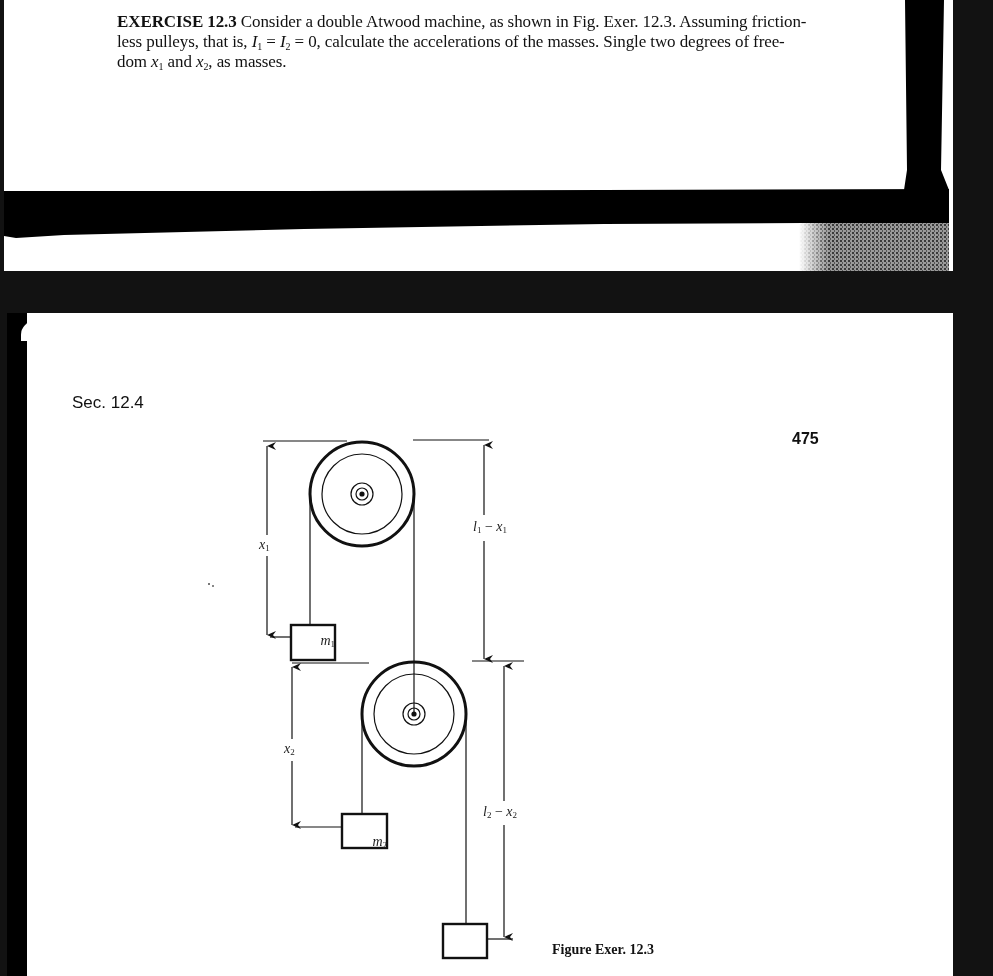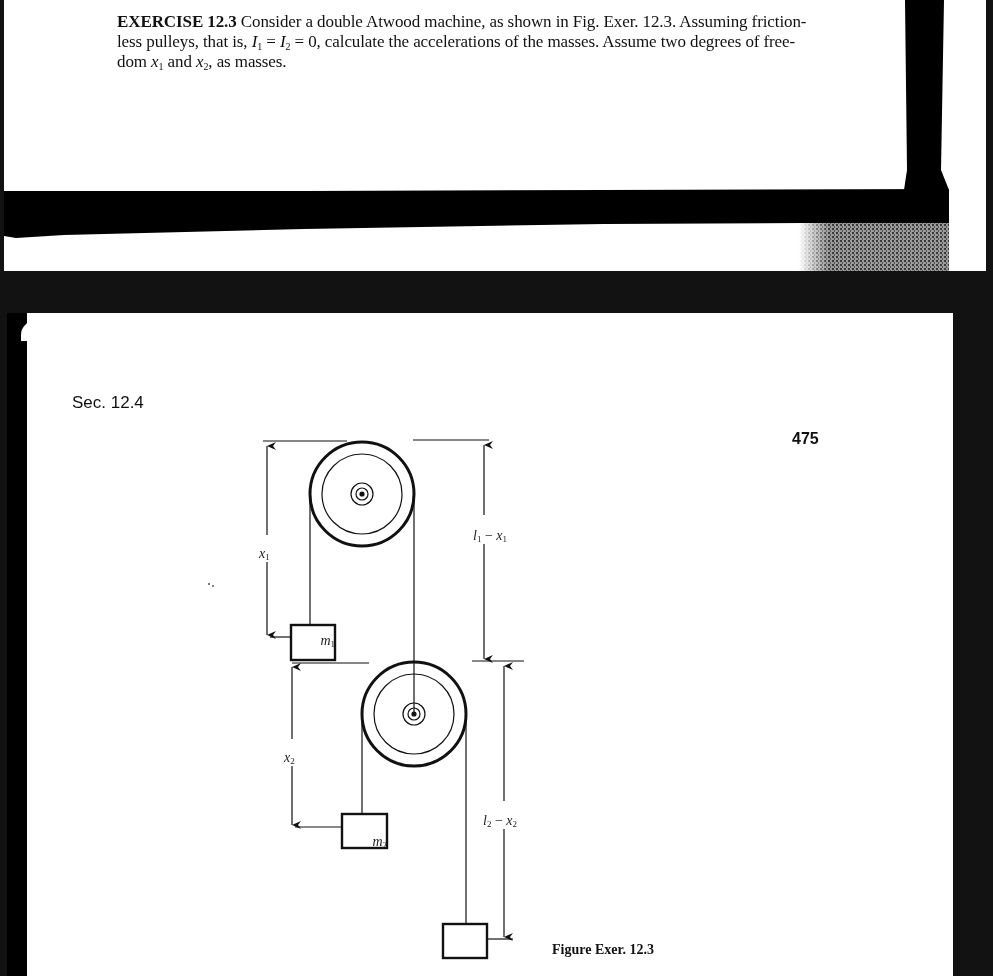--- a/index.html
+++ b/index.html
@@ -3,21 +3,21 @@
   <meta charset="utf-8">
   <style>
     html, body { margin: 0; padding: 0; }
     body {
       width: 993px; height: 976px; position: relative; overflow: hidden;
       background: #121212;
       font-family: "Liberation Serif", serif;
     }
     .page-top {
       position: absolute; left: 4px; top: 0; width: 949px; height: 271px;
-      background: #ffffff; overflow: hidden; padding-left: 33px;
+      background: #ffffff; overflow: hidden;
     }
     .exercise-text {
       position: absolute; left: 113px; top: 12px; width: 760px;
       font-family: "Liberation Serif", serif; font-size: 17px; line-height: 20px;
       color: #111; text-align: justify; letter-spacing: -0.1px;
     }
     .exercise-text .bold { font-weight: bold; }
     .exercise-text i { font-style: italic; }
     .exercise-text sub { font-size: 10px; vertical-align: -3px; line-height: 0; }
     .scan-band {
@@ -46,21 +46,21 @@
       position: absolute; left: 785px; top: 76px;
       font-family: "Liberation Sans", sans-serif; font-size: 16px; font-weight: bold; color: #111; margin-top: 41px;
     }
     .figure-svg { position: absolute; left: 0; top: 0; }
     .caption {
       position: absolute; left: 545px; top: 629px;
       font-family: "Liberation Serif", serif; font-size: 14px; font-weight: bold; color: #111;
     }
     .lbl {
       position: absolute; font-family: "Liberation Serif", serif; font-style: italic;
-      font-size: 14px; color: #222; background: #fff; line-height: 14px; padding: 1px 0; margin-top: 9px;
+      font-size: 14px; color: #222; background: #fff; line-height: 14px; padding: 1px 0;
     }
     .lbl sub { font-size: 9px; font-style: normal; vertical-align: -2px; line-height: 0; }
     .mass-label {
       position: absolute; font-family: "Liberation Serif", serif; font-style: italic;
       font-size: 14px; color: #222; text-align: right;
     }
     .mass-label sub { font-size: 9px; font-style: normal; vertical-align: -2px; line-height: 0; }
   </style>
 </head>
 <body>
@@ -83,21 +83,21 @@
 
     <polygon points="901,0 940,0 937,170 945,190 900,190 903,170" fill="#000"></polygon>
 
     <rect x="795" y="223" width="150" height="48" fill="url(#dither)"></rect>
     <rect x="795" y="223" width="150" height="48" fill="url(#fadeL)"></rect>
   </svg>
 
   <div class="exercise-text">
     <span class="bold">EXERCISE 12.3</span>
     <span>Consider a double Atwood machine, as shown in Fig. Exer. 12.3. Assuming friction-</span><br>
-    <span>less pulleys, that is, </span><i>I</i><sub>1</sub><span> = </span><i>I</i><sub>2</sub><span> = 0, calculate the accelerations of the masses. Assume two degrees of free-</span><br>
+    <span>less pulleys, that is, </span><i>I</i><sub>1</sub><span> = </span><i>I</i><sub>2</sub><span> = 0, calculate the accelerations of the masses. Single two degrees of free-</span><br>
     <span>dom </span><i>x</i><sub>1</sub><span> and </span><i>x</i><sub>2</sub><span>, as masses.</span>
   </div>
 </div>
 
 <div class="page-bottom">
   <div class="edge"></div>
   <div class="edge-corner"></div>
 
   <span class="header-sec">Sec. 12.4</span>
   <span class="header-page">475</span>

